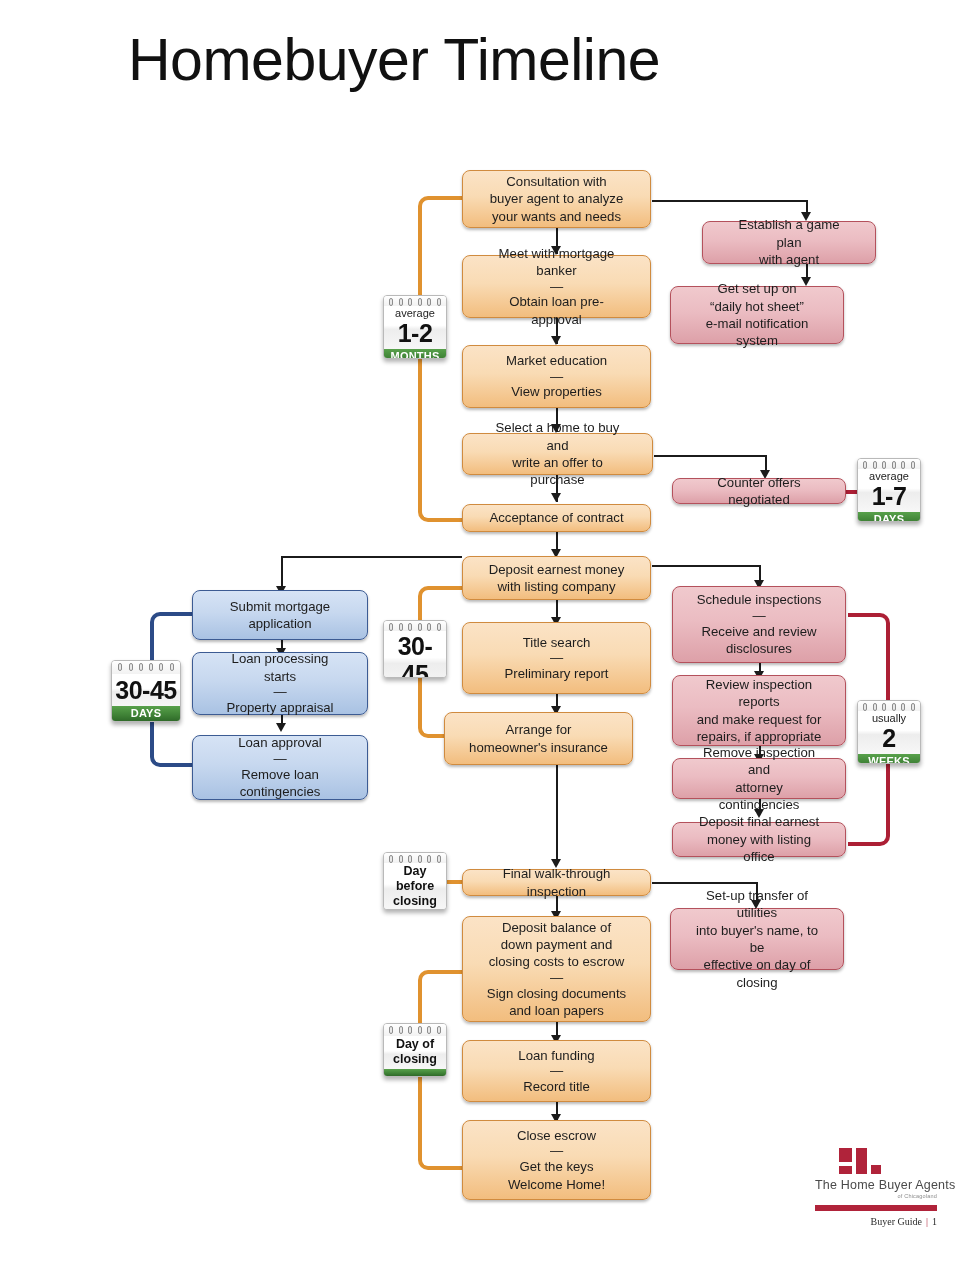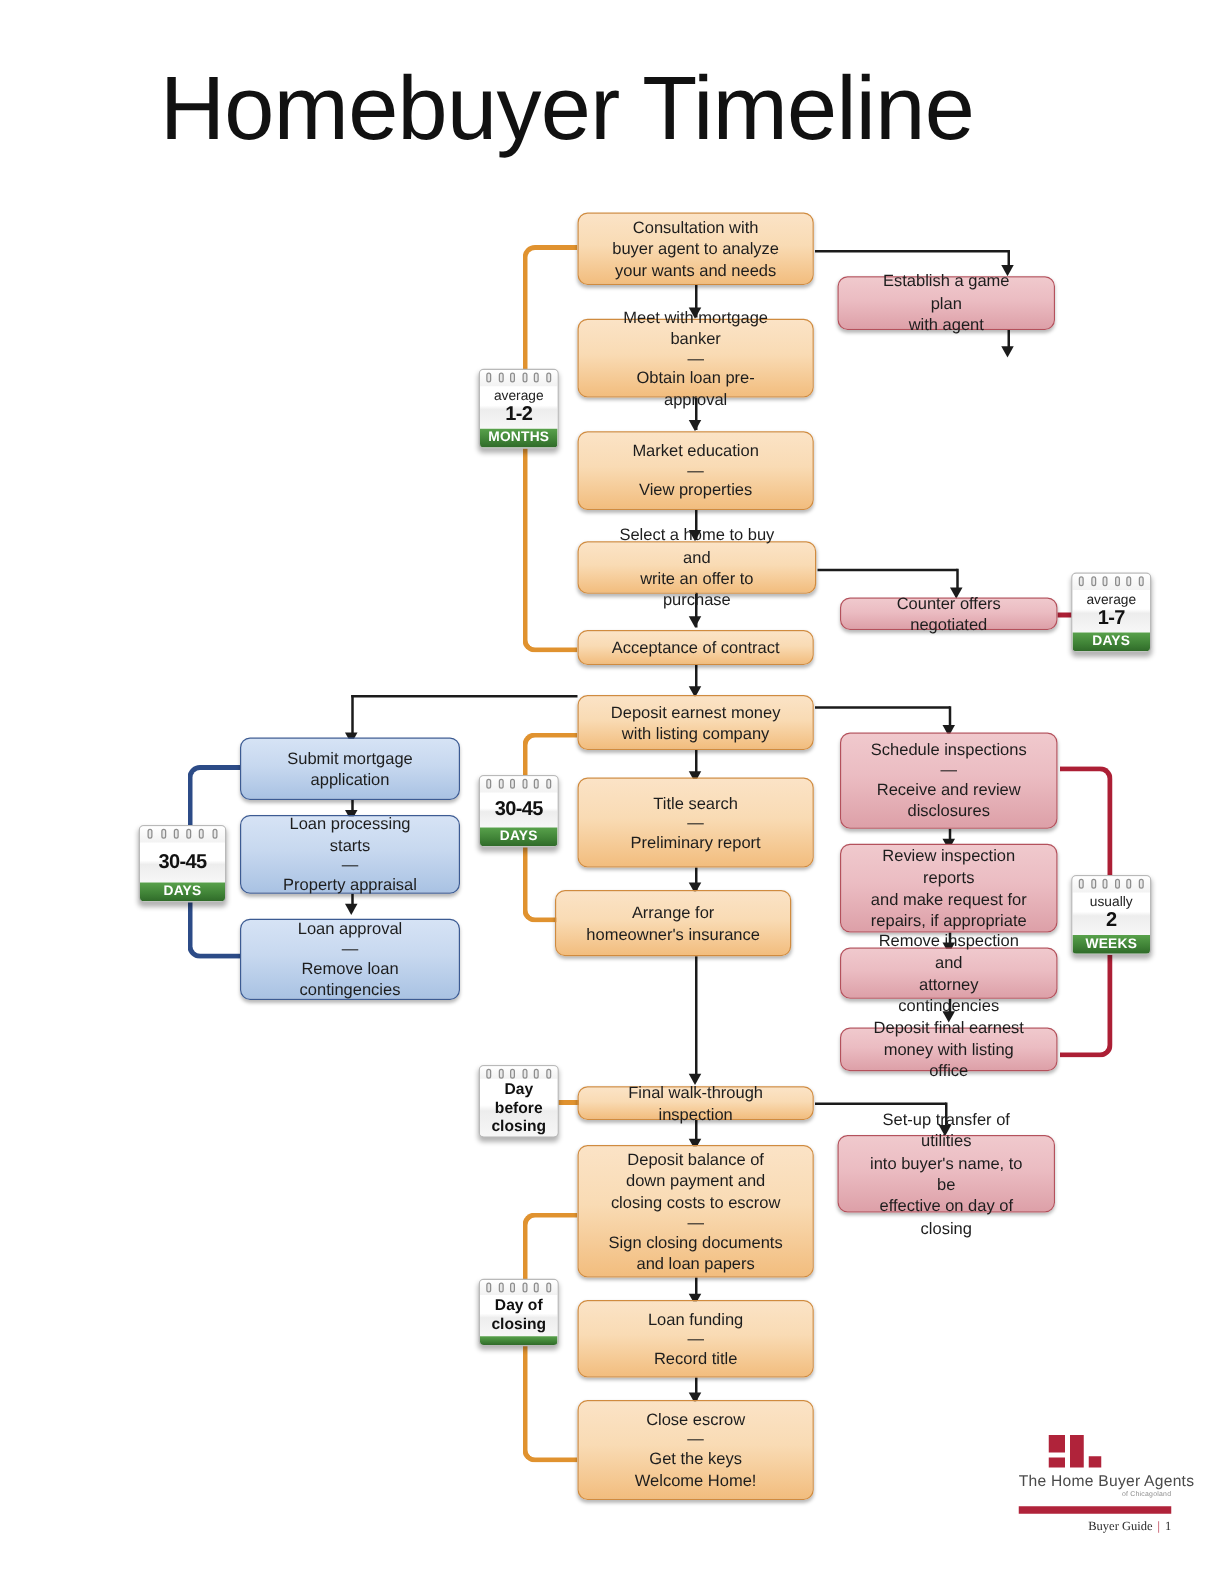--- a/index.html
+++ b/index.html
@@ -5,22 +5,22 @@
   html,body{margin:0;padding:0;background:#ffffff;}
   body{
     width:980px;height:1268px;position:relative;overflow:hidden;
     font-family:"Liberation Sans", sans-serif;
     color:#1a1a1a;
   }
   #stage{position:absolute;inset:0;}
 
   
   .title{
-    position:absolute;left:128px;top:48px;
-    font-size:72px;font-weight:400;letter-spacing:-0.5px;
+    position:absolute;left:128px;top:28px;
+    font-size:59px;font-weight:400;letter-spacing:-0.5px;
     color:#111;line-height:1.1;white-space:nowrap;
   }
 
   
   .node{
     position:absolute;box-sizing:border-box;
     border-radius:8px;
     display:flex;align-items:center;justify-content:center;
     text-align:center;font-size:13.2px;line-height:1.32;
     padding:6px 22px;
@@ -86,21 +86,21 @@
   .cal .ring{
     width:4px;height:8px;border:1px solid #8d8d8d;border-radius:2px;
     background:#e9e9e9;box-sizing:border-box;
   }
   .cal .body{
     background:linear-gradient(180deg,#ffffff 0%,#ffffff 45%,#ededed 55%,#f7f7f7 100%);
     padding:1px 2px 2px;text-align:center;flex:1;
     display:flex;flex-direction:column;justify-content:center;
   }
   .cal .top{font-size:11px;color:#222;line-height:1.1;}
-  .cal .big{font-size:16px;font-weight:700;color:#111;line-height:1.12;letter-spacing:-.5px;}
+  .cal .big{font-size:25px;font-weight:700;color:#111;line-height:1.12;letter-spacing:-.5px;}
   .cal .multi{font-size:12.5px;font-weight:700;color:#111;line-height:1.18;}
   .cal .bar{
     background:linear-gradient(180deg,#58a14b 0%,#3f8236 60%,#2f6a29 100%);
     color:#fff;font-size:11px;font-weight:700;letter-spacing:.2px;
     text-align:center;line-height:15px;height:15px;
   }
   .cal .bar.blank{height:8px;line-height:8px;}
 
   
   .logo{position:absolute;z-index:8;}
@@ -306,27 +306,34 @@
 
   <div class="node n-orange" style="left:462px;top:1120px;width:189px;height:80px;">
     <div>
       <span class="ln">Close escrow</span>
       <span class="dash">—</span>
       <span class="ln">Get the keys</span>
       <span class="ln">Welcome Home!</span>
     </div>
   </div>
 
-  <div class="node n-red" style="left:670px;top:221px;width:174px;height:43px;">
+  <div class="node n-red" style="left:702px;top:221px;width:174px;height:43px;">
     <div>
       <span class="ln">Establish a game plan</span>
       <span class="ln">with agent</span>
     </div>
   </div>
 
+  <div class="node n-red" style="left:670px;top:286px;width:174px;height:58px;">
+    <div>
+      <span class="ln">Get set up on</span>
+      <span class="ln">“daily hot sheet”</span>
+      <span class="ln">e-mail notification system</span>
+    </div>
+  </div>
 
   <div class="node n-red" style="left:672px;top:478px;width:174px;height:26px;">
     <div>
       <span class="ln">Counter offers negotiated</span>
     </div>
   </div>
 
   <div class="node n-red" style="left:672px;top:586px;width:174px;height:77px;">
     <div>
       <span class="ln">Schedule inspections</span>

